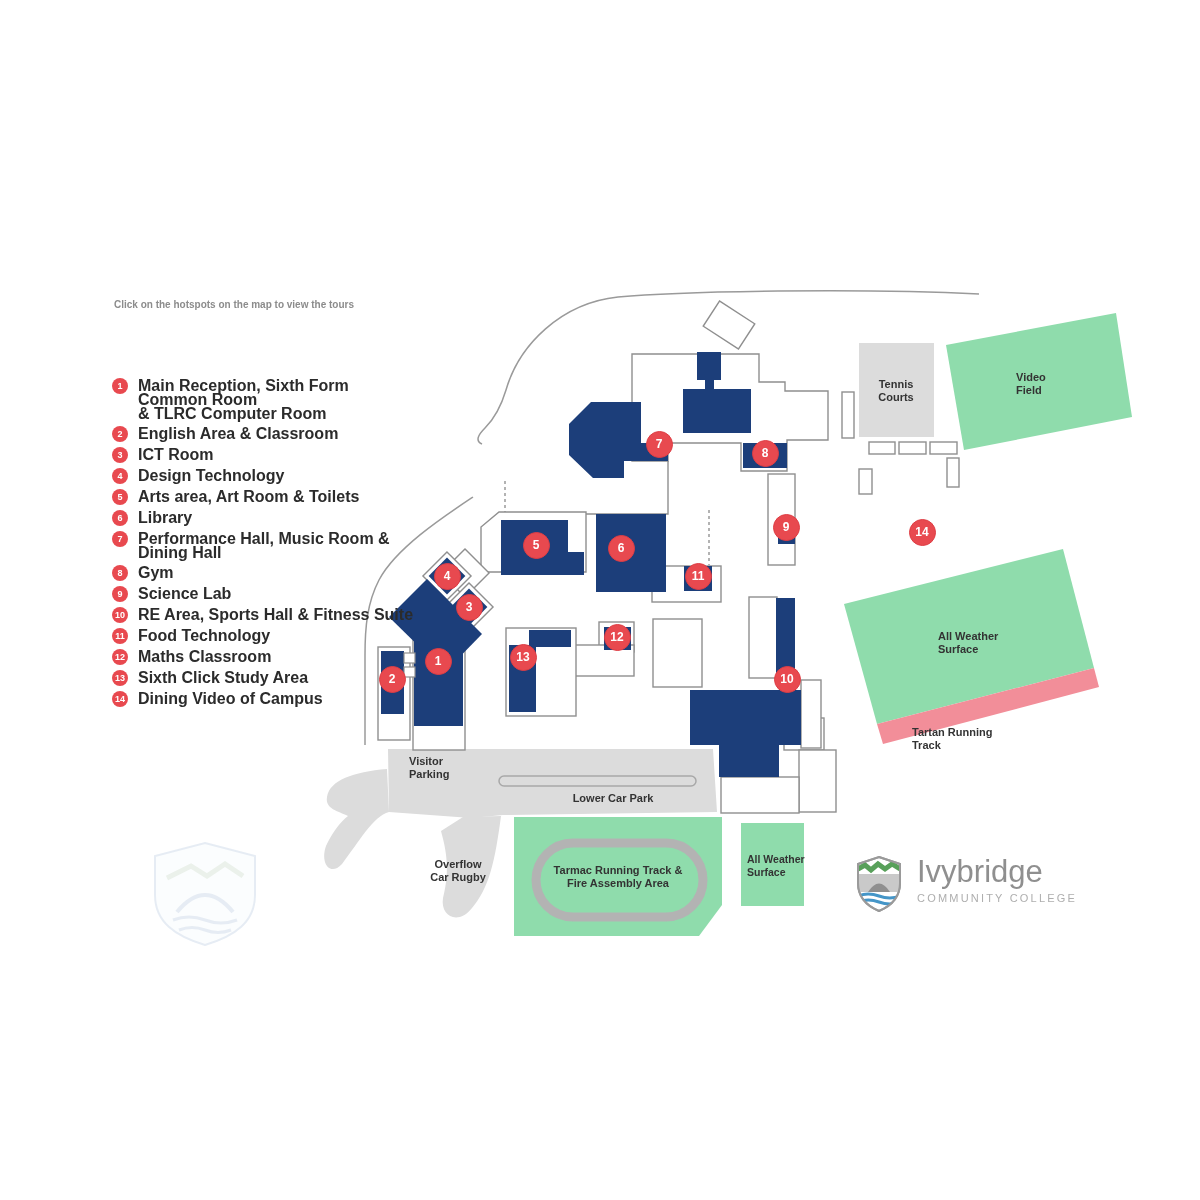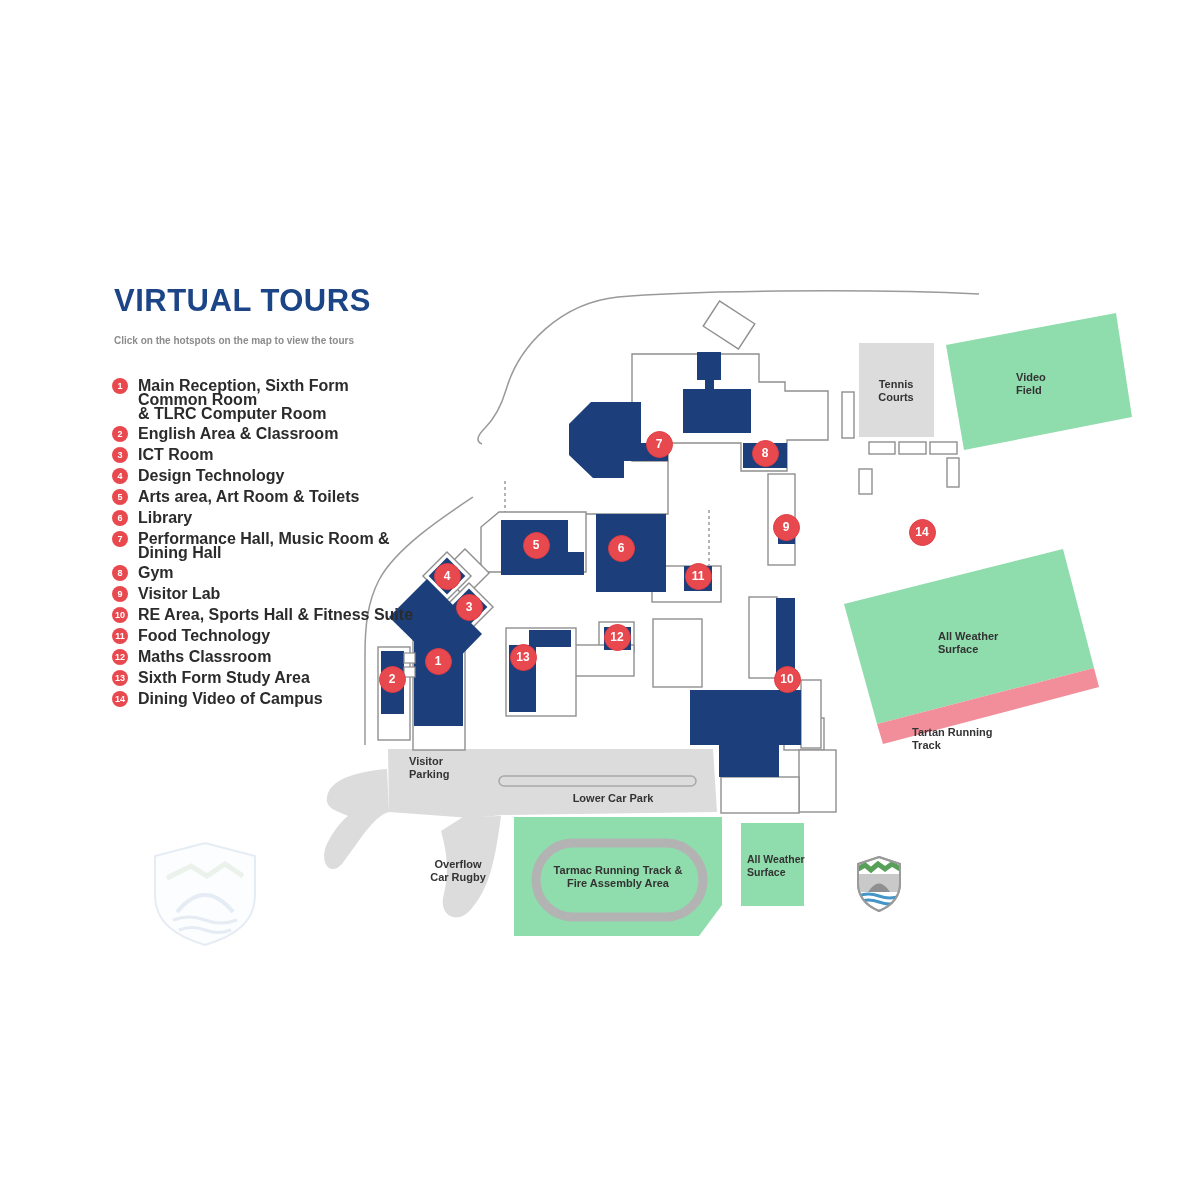--- a/index.html
+++ b/index.html
@@ -167,21 +167,20 @@
       <div class="hotspot" style="left: 731.5px; top: 513.5px;">9</div>
       <div class="hotspot" style="left: 732.5px; top: 665.5px;">10</div>
       <div class="hotspot" style="left: 643.5px; top: 562.5px;">11</div>
       <div class="hotspot" style="left: 562.5px; top: 623.5px;">12</div>
       <div class="hotspot" style="left: 468.5px; top: 643.5px;">13</div>
       <div class="hotspot" style="left: 867.5px; top: 518.5px;">14</div>
     </div>
 </div>
 
 <div class="page-header">
-  <div class="page-title">VIRTUAL TOURS</div>
   <div class="page-subtitle">Click on the hotspots on the map to view the tours</div>
 </div>
 
 <div class="legend">
     <div class="legend-item">
       <span class="legend-num">1</span>
       <span class="legend-label">Main Reception, Sixth Form Common Room
 &amp; TLRC Computer Room</span>
     </div>
     <div class="legend-item">
@@ -207,37 +206,37 @@
     <div class="legend-item">
       <span class="legend-num">7</span>
       <span class="legend-label">Performance Hall, Music Room &amp; Dining Hall</span>
     </div>
     <div class="legend-item">
       <span class="legend-num">8</span>
       <span class="legend-label">Gym</span>
     </div>
     <div class="legend-item">
       <span class="legend-num">9</span>
-      <span class="legend-label">Visitor Lab</span>
+      <span class="legend-label">Science Lab</span>
     </div>
     <div class="legend-item">
       <span class="legend-num">10</span>
       <span class="legend-label">RE Area, Sports Hall &amp; Fitness Suite</span>
     </div>
     <div class="legend-item">
       <span class="legend-num">11</span>
       <span class="legend-label">Food Technology</span>
     </div>
     <div class="legend-item">
       <span class="legend-num">12</span>
       <span class="legend-label">Maths Classroom</span>
     </div>
     <div class="legend-item">
       <span class="legend-num">13</span>
-      <span class="legend-label">Sixth Form Study Area</span>
+      <span class="legend-label">Sixth Click Study Area</span>
     </div>
     <div class="legend-item">
       <span class="legend-num">14</span>
       <span class="legend-label">Dining Video of Campus</span>
     </div>
   </div>
 
 <div class="logo">
   <svg width="48" height="58" viewBox="0 0 48 58">
     <defs>
@@ -248,13 +247,17 @@
     <path d="M24,2 L45,9 V28 C45,43 36,51 24,56 C12,51 3,43 3,28 V9 Z" fill="#ffffff" stroke="#9a9a9a" stroke-width="2"></path>
     <g clip-path="url(#shieldClip)">
       <path d="M3,14 L10,10 L16,15 L23,9 L30,14 L37,9 L45,14" fill="none" stroke="#58a05a" stroke-width="5"></path>
       <rect x="3" y="19" width="42" height="18" fill="#c9c9c9"></rect>
       <path d="M13,37 Q24,20 35,37 Z" fill="#8f8f8f"></path>
       <path d="M3,41 Q13,37 24,41 Q35,45 45,41" fill="none" stroke="#4596c8" stroke-width="3"></path>
       <path d="M3,47 Q13,43 24,47 Q35,51 45,47" fill="none" stroke="#4596c8" stroke-width="3"></path>
     </g>
     <path d="M24,2 L45,9 V28 C45,43 36,51 24,56 C12,51 3,43 3,28 V9 Z" fill="none" stroke="#9a9a9a" stroke-width="2"></path>
   </svg>
+  <div class="logo-text">
+    <div class="logo-name">Ivybridge</div>
+    <div class="logo-sub">COMMUNITY COLLEGE</div>
+  </div>
 </div>
 
 </body></html>

